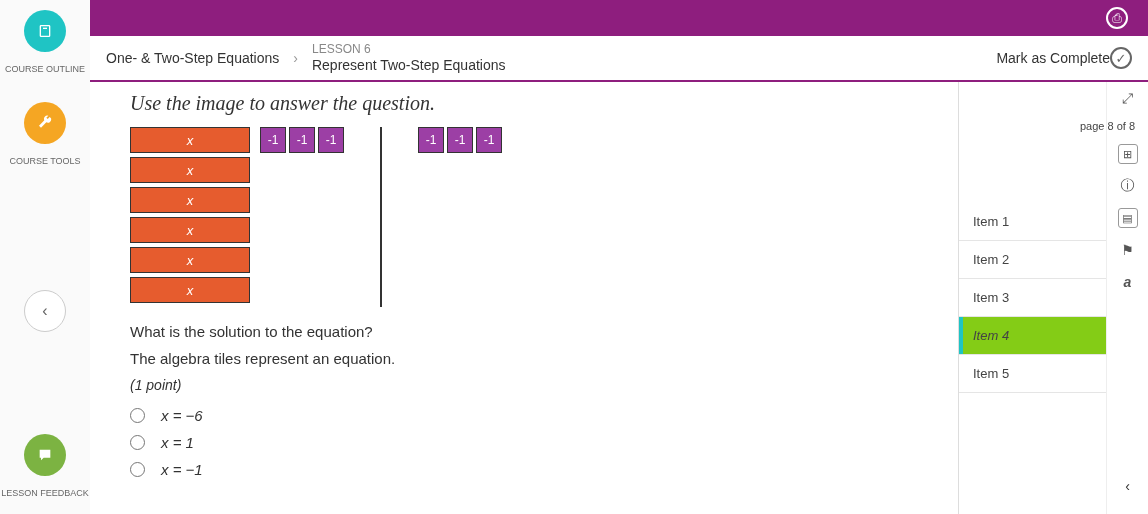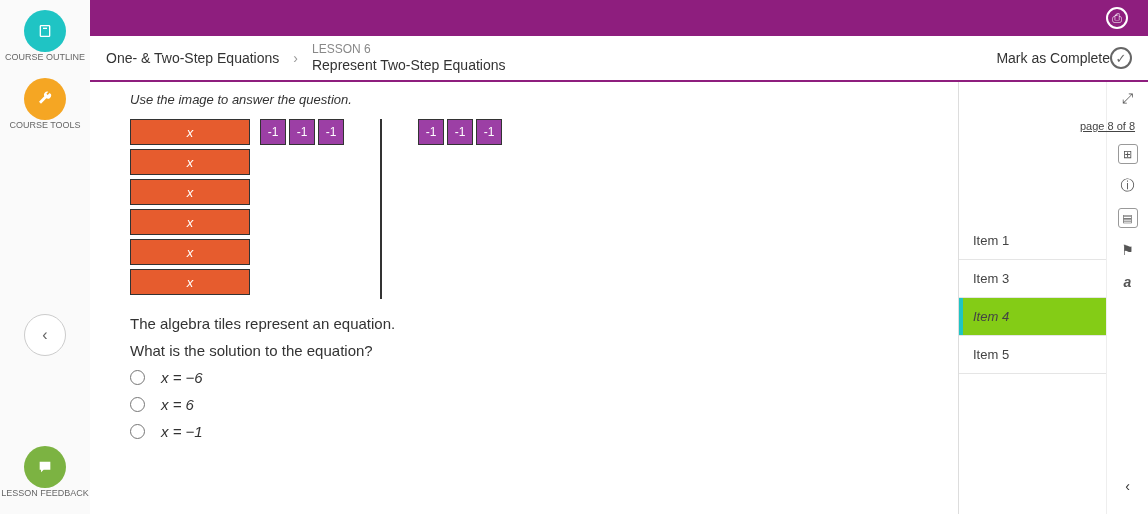--- a/index.html
+++ b/index.html
@@ -1,18 +1,18 @@
 <!DOCTYPE html>
 <html><head>
   <meta charset="utf-8">
   <style>
     * { margin: 0; padding: 0; box-sizing: border-box; font-family: Arial, sans-serif; }
     body { background: #f5f5f5; width: 1148px; height: 514px; overflow: hidden; display: flex; }
     
-    .left-rail { width: 90px; background: #fafafa; display: flex; flex-direction: column; align-items: center; padding-top: 10px; gap: 0; }
+    .left-rail { width: 90px; background: #fafafa; display: flex; flex-direction: column; align-items: center; padding-top: 10px; gap: 12px; }
     .rail-btn { width: 42px; height: 42px; border-radius: 50%; display: flex; align-items: center; justify-content: center; cursor: pointer; }
     .rail-btn.teal { background: #1fc4c4; color: #fff; }
     .rail-btn.orange { background: #f5a623; color: #fff; }
     .rail-btn.green { background: #7cb342; color: #fff; }
     .rail-btn.gray { background: #fff; border: 1px solid #ccc; color: #666; }
     .rail-label { font-size: 9px; color: #666; text-align: center; line-height: 1.2; margin-bottom: 15px; text-transform: uppercase; }
     .rail-icon-inner { width: 16px; height: 16px; }
     
     .main { flex: 1; display: flex; flex-direction: column; background: #fff; position: relative; }
     
@@ -23,21 +23,21 @@
     .breadcrumb-row .sep { color: #999; }
     .bc-sub { font-size: 12px; color: #888; text-transform: uppercase; }
     .bc-group { display: flex; flex-direction: column; line-height: 1.2; }
     .spacer { flex: 1; }
     .mark-complete { display: flex; align-items: center; color: #333; font-size: 14px; }
     .check-circle { width: 22px; height: 22px; border: 2px solid #666; border-radius: 50%; display: flex; align-items: center; justify-content: center; font-size: 13px; color: #666; }
     
     .content-row { flex: 1; display: flex; overflow: hidden; }
     
     .question-area { flex: 1; padding: 10px 30px 10px 40px; overflow-y: auto; position: relative; }
-    .instruction { font-style: italic; font-size: 13px; color: #333; margin-bottom: 12px; }
+    .instruction { font-style: italic; font-size: 20px; color: #333; margin-bottom: 12px; font-family: Liberation Serif, serif; }
     
     .tiles-wrap { display: flex; gap: 30px; margin: 8px 0 16px 0; align-items: flex-start; }
     .left-tiles { display: flex; gap: 10px; align-items: flex-start; }
     .x-stack { display: flex; flex-direction: column; gap: 4px; }
     .x-tile { width: 120px; height: 26px; background: #e65c2e; border: 1px solid #333; color: #fff; display: flex; align-items: center; justify-content: center; font-style: italic; font-size: 13px; }
     .neg-row { display: flex; gap: 3px; }
     .neg-tile { width: 26px; height: 26px; background: #9c3fa5; border: 1px solid #333; color: #fff; display: flex; align-items: center; justify-content: center; font-size: 12px; }
     .divider { width: 2px; background: #333; align-self: stretch; min-height: 180px; margin: 0 6px; }
     
     .body-text { font-size: 15px; color: #333; margin: 10px 0; }
@@ -45,21 +45,21 @@
     .opt { display: flex; align-items: center; gap: 16px; margin: 10px 0; font-size: 15px; color: #333; }
     .opt input { width: 15px; height: 15px; }
     .opt .math { font-style: italic; }
     
     .right-rail { width: 190px; border-left: 1px solid #ddd; display: flex; }
     .items-col { flex: 1; display: flex; flex-direction: column; justify-content: center; }
     .item-btn { height: 38px; border-bottom: 1px solid #e5e5e5; display: flex; align-items: center; padding: 0 14px; font-size: 13px; color: #444; cursor: pointer; position: relative; }
     .item-btn.active { background: #84cc16; font-style: italic; }
     .item-btn.active::before { content:""; position:absolute; left:0; top:0; bottom:0; width:4px; background:#1fc4c4; }
     .toolcol { width: 42px; border-left: 1px solid #eee; display: flex; flex-direction: column; align-items: center; padding-top: 6px; gap: 12px; }
-    .toolcol .page-ind { font-size: 11px; color: #444; white-space: nowrap; transform: translateX(-20px); text-decoration: underline; }
+    .toolcol .page-ind { font-size: 11px; color: #444; white-space: nowrap; transform: translateX(-20px); }
     .tool-icon-sm { width: 20px; height: 20px; border: 1px solid #999; border-radius: 3px; display: flex; align-items: center; justify-content: center; font-size: 11px; color: #555; cursor: pointer; }
     .tool-icon-sm.noborder { border: none; font-size: 14px; }
     .chev-bottom { margin-top: auto; margin-bottom: 20px; font-size: 14px; color: #333; cursor: pointer; }
   </style>
 </head>
 <body>
 
 <div class="left-rail">
   <div class="rail-btn teal">
     <svg class="rail-icon-inner" viewBox="0 0 24 24" fill="none" stroke="#fff" stroke-width="2">
@@ -131,42 +131,44 @@
             </div>
         </div>
         <div class="divider"></div>
         <div class="neg-row" id="right-neg">
             <div class="neg-tile">-1</div>
             <div class="neg-tile">-1</div>
             <div class="neg-tile">-1</div>
           </div>
       </div>
 
+      <div class="body-text">What is the solution to the equation?</div>
       <div class="body-text">The algebra tiles represent an equation.</div>
-      <div class="body-text">What is the solution to the equation?</div>
+      <div class="points">(1 point)</div>
 
       <div id="options">
           <label class="opt">
             <input type="radio" name="ans" style="">
             <span class="math">x = −6</span>
           </label>
           <label class="opt">
             <input type="radio" name="ans" style="">
-            <span class="math">x = 6</span>
+            <span class="math">x = 1</span>
           </label>
           <label class="opt">
             <input type="radio" name="ans" style="">
             <span class="math">x = −1</span>
           </label>
         </div>
     </div>
 
     <div class="right-rail">
       <div class="items-col" id="items-col">
           <div class="item-btn">Item 1</div>
+          <div class="item-btn">Item 2</div>
           <div class="item-btn">Item 3</div>
           <div class="item-btn active">Item 4</div>
           <div class="item-btn">Item 5</div>
         </div>
       <div class="toolcol">
         <div class="tool-icon-sm noborder">⤢</div>
         <div class="page-ind">page 8 of 8</div>
         <div class="tool-icon-sm">⊞</div>
         <div class="tool-icon-sm noborder">ⓘ</div>
         <div class="tool-icon-sm">▤</div>

